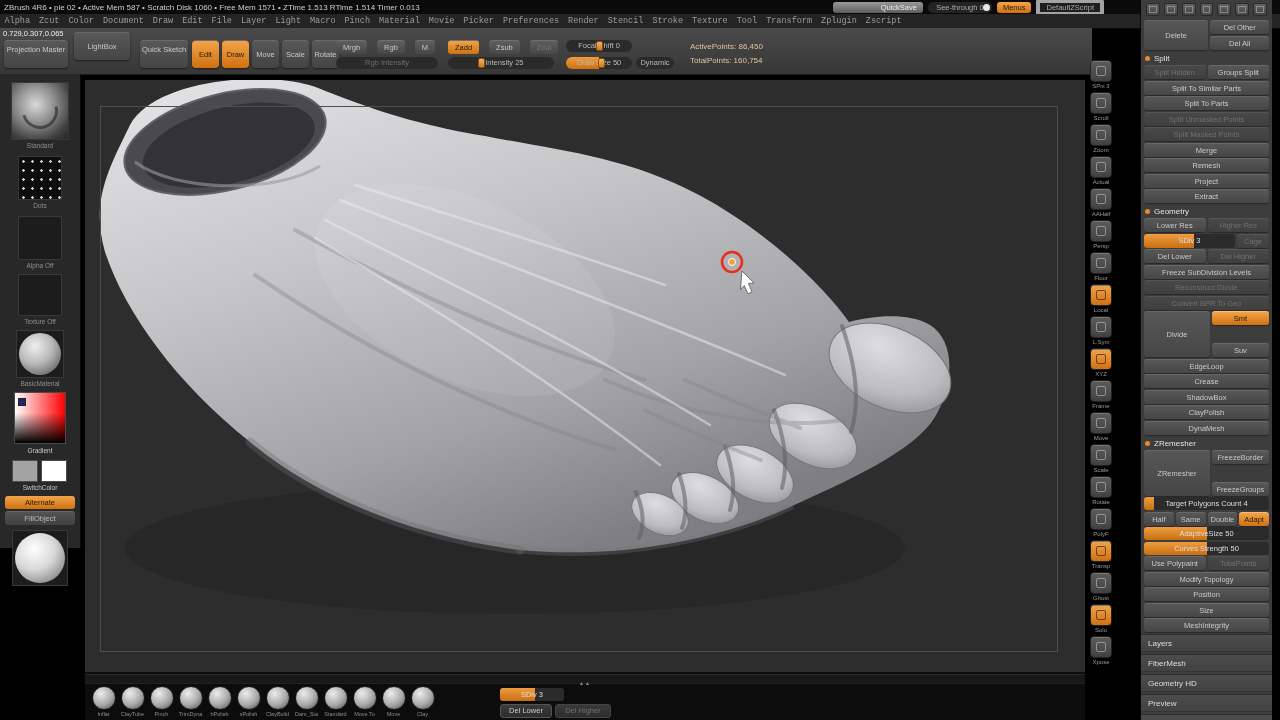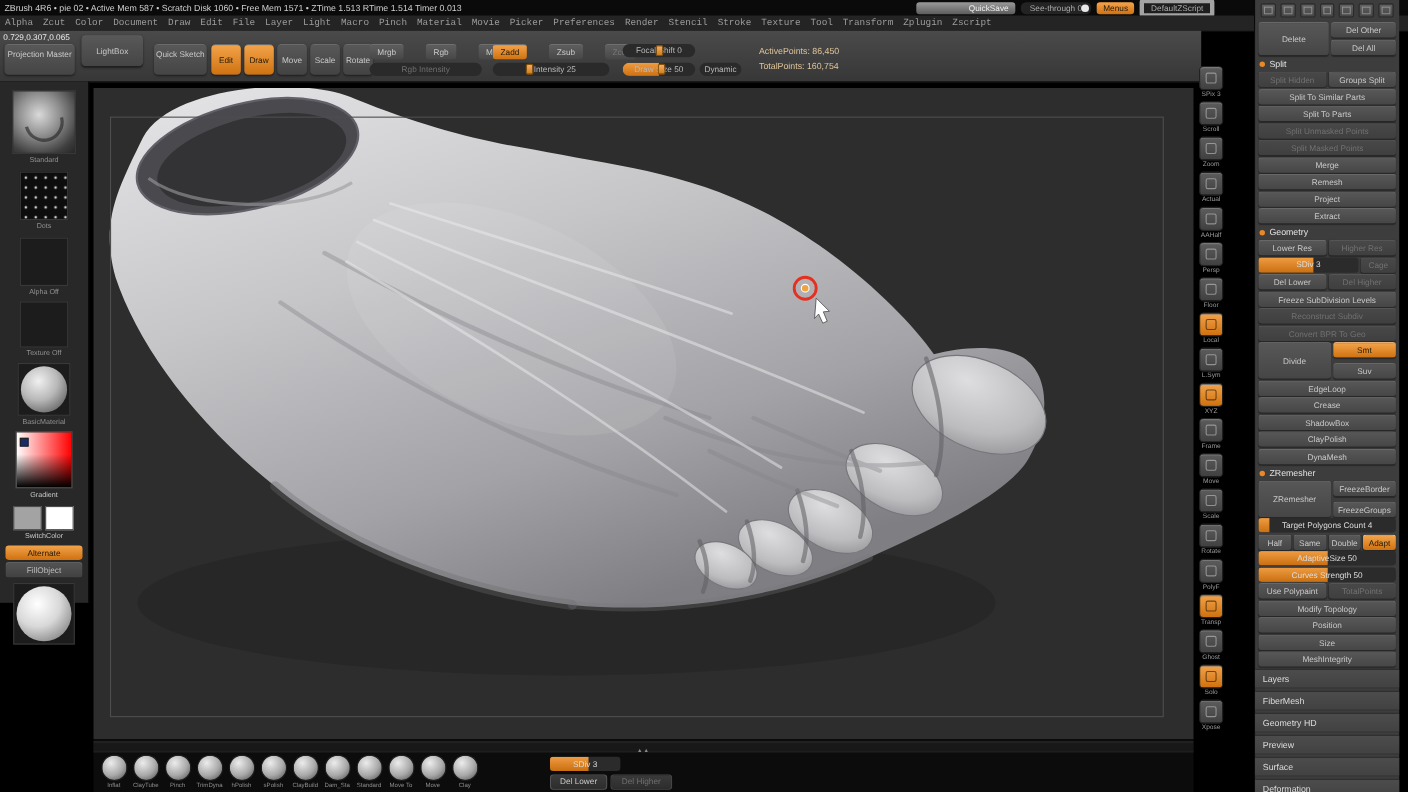--- a/index.html
+++ b/index.html
@@ -28,21 +28,21 @@
   .shelf{position:absolute;left:0;top:28px;width:1092px;height:46px;
          background:linear-gradient(#4a4a4a,#373737);border-bottom:1px solid #1c1c1c;}
   .coords{position:absolute;left:3px;top:1px;font-size:7.5px;color:#ececec;}
   .sbtn{position:absolute;background:linear-gradient(#585858,#454545);border-radius:4px;color:#c9c9c9;
         font-size:7.5px;text-align:center;box-shadow:0 1px 2px rgba(0,0,0,.5);border-top:1px solid #6b6b6b;}
   .mode-group{position:absolute;left:192px;top:12px;display:flex;gap:3px;}
   .mode-btn{width:27px;height:27px;border-radius:4px;background:linear-gradient(#585858,#434343);
             color:#c9c9c9;font-size:7.5px;display:flex;align-items:center;justify-content:center;
             border-top:1px solid #6b6b6b;box-shadow:0 1px 2px rgba(0,0,0,.5);}
   .mode-btn.on{background:linear-gradient(#f2a34a,#cf7110);color:#241a08;}
-  .btn-row{position:absolute;display:flex;gap:20px;}
+  .btn-row{position:absolute;display:flex;gap:10px;}
   .small-btn{height:13px;line-height:13px;padding:0 7px;border-radius:3px;
              background:linear-gradient(#5e5e5e,#474747);color:#c9c9c9;font-size:7.5px;
              border-top:1px solid #707070;white-space:nowrap;}
   .small-btn.on{background:linear-gradient(#f2a34a,#cf7110);color:#241a08;}
   .small-btn.dim{color:#777;}
   .hslider{position:absolute;height:12px;background:#2a2a2a;border-radius:6px;font-size:7.5px;
            color:#b8b8b8;text-align:center;line-height:12px;overflow:hidden;}
   .hslider .txt{position:relative;z-index:2;}
   .hslider .fill{position:absolute;left:0;top:0;bottom:0;background:linear-gradient(#f09c42,#cd7110);}
   .hslider .knob{position:absolute;top:1px;width:7px;height:10px;border-radius:2px;
@@ -89,21 +89,21 @@
   .panel-icons{display:flex;gap:4px;padding:3px 5px 2px;align-items:center;}
   .picon{width:14px;height:11px;border-radius:2px;background:linear-gradient(#616161,#454545);
          border:1px solid #2a2a2a;position:relative;}
   .picon::after{content:"";position:absolute;inset:2px;border:1px solid rgba(195,195,195,.5);}
   .prow{display:flex;gap:2px;margin:1.5px 3px;}
   .pbtn{flex:1;background:linear-gradient(#575757,#464646);border-radius:3px;color:#c9c9c9;font-size:7.5px;
         text-align:center;padding:2px 0;border-top:1px solid #686868;box-shadow:0 1px 1px rgba(0,0,0,.35);}
   .pbtn.dim{color:#717171;background:linear-gradient(#484848,#3f3f3f);border-top:1px solid #555;}
   .pbtn.on{background:linear-gradient(#f2a34a,#cf7110);color:#241a08;border-top:1px solid #f7bd7d;}
   .pbtn.big{display:flex;align-items:center;justify-content:center;flex:1.15;}
-  .bigcol{flex:1;display:flex;flex-direction:column;gap:5px;}
+  .bigcol{flex:1;display:flex;flex-direction:column;gap:18px;}
   .prow.inner{margin:0;}
   .phead{display:flex;align-items:center;gap:4px;margin:4px 4px 2px;font-size:8px;color:#e2e2e2;}
   .dot{width:5px;height:5px;border-radius:50%;background:#e8882b;}
   .pslider{position:relative;flex:1;background:#2b2b2b;border-radius:3px;color:#ddd;font-size:7.5px;
            text-align:center;padding:2px 0;overflow:hidden;}
   .sfill{position:absolute;left:0;top:0;bottom:0;background:linear-gradient(#ef9c42,#c96f10);}
   .stxt{position:relative;z-index:1;}
   .ppal{margin:2px 0 0;padding:3.5px 7px;background:linear-gradient(#4c4c4c,#424242);
         border-top:1px solid #2e2e2e;border-bottom:1px solid #353535;color:#dcdcdc;font-size:8px;text-align:left;}
   .delete-block{display:flex;gap:2px;margin:2px 3px;}
@@ -452,21 +452,21 @@
           <div class="pbtn dim" style="flex: 0 0 32px;">Cage</div>
         </div>
         <div class="prow">
           <div class="pbtn">Del Lower</div>
           <div class="pbtn dim">Del Higher</div>
         </div>
         <div class="prow">
           <div class="pbtn">Freeze SubDivision Levels</div>
         </div>
         <div class="prow">
-          <div class="pbtn dim">Reconstruct Subdiv</div>
+          <div class="pbtn dim">Reconstruct Divide</div>
         </div>
         <div class="prow">
           <div class="pbtn dim">Convert BPR To Geo</div>
         </div>
         <div class="prow">
           <div class="pbtn big">Divide</div>
           <div class="bigcol">
             <div class="prow inner">
               <div class="pbtn on">Smt</div>
             </div>

